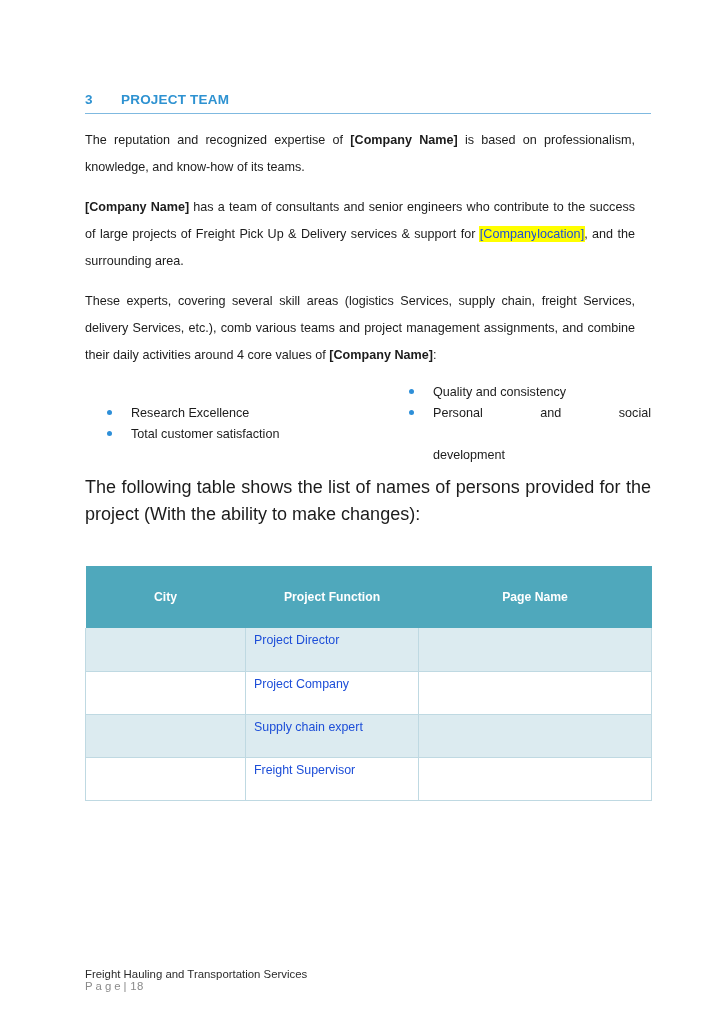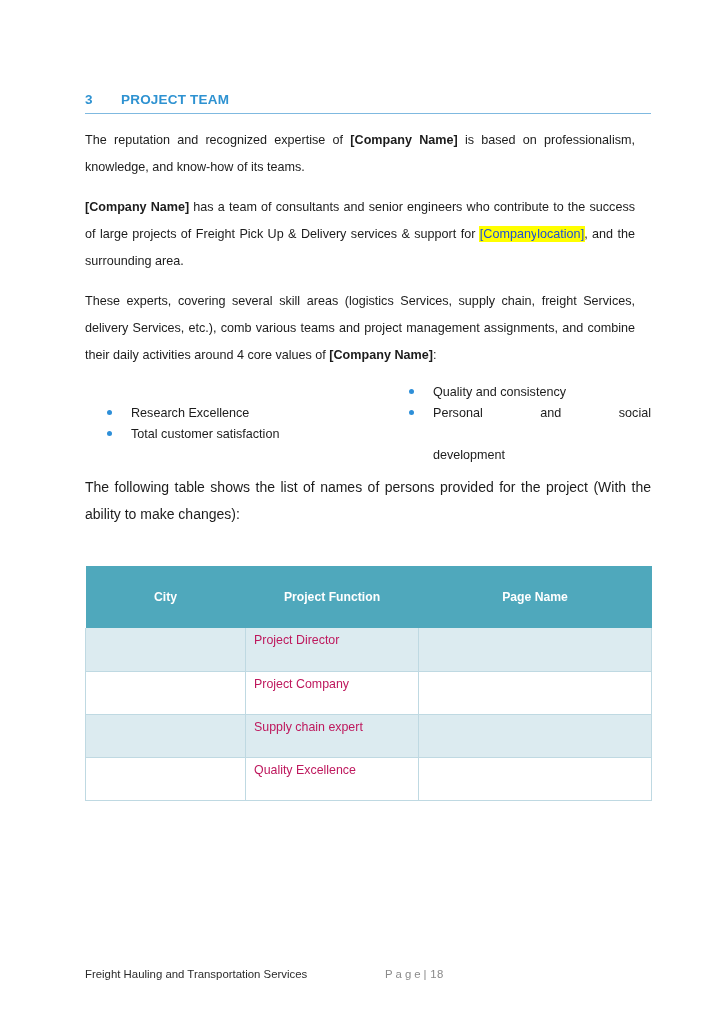--- a/index.html
+++ b/index.html
@@ -118,21 +118,21 @@
     text-align: justify;
   }
   ul.blist li.justified .txt > span.jline:after {
     content: "";
     display: inline-block;
     width: 100%;
   }
 
   p.after-bullets {
     margin: 8px 0 13px 0;
-    font-size: 14px;
+    font-size: 18px;
     line-height: 27px;
     text-align: justify;
     color: #1c1c1c;
   }
 
   
   .tbl-wrap {
     margin-top: 38px;
   }
   table.team {
@@ -151,21 +151,21 @@
     height: 30px;
     text-align: center;
     vertical-align: middle;
     border: none;
     padding: 16px;
   }
   table.team tbody td {
     height: 43px;
     vertical-align: top;
     font-size: 12.4px;
-    color: #be185d;
+    color: #1d4ed8;
     padding: 5px 8px 0 8px;
     border-right: 1px solid #bfd9e2;
     border-bottom: 1px solid #bfd9e2;
     box-sizing: border-box;
   }
   table.team tbody td.first {
     border-left: 1px solid #bfd9e2;
   }
   table.team tbody tr.band td {
     background: #dcebf0;
@@ -176,20 +176,21 @@
 
   
   .footer {
     position: absolute;
     left: 85px;
     top: 968px;
     width: 566px;
     display: flex;
     align-items: baseline;
     font-size: 11.4px;
+    flex-direction: column;
   }
   .footer .fleft {
     color: #2b2b2b;
     width: 300px;
   }
   .footer .fright {
     color: #8a8a8a;
     letter-spacing: 0.3px;
   }
   .footer .fright .pword {
@@ -268,21 +269,21 @@
             <td>Project Company</td>
             <td></td>
           </tr>
           <tr class="band">
             <td class="first"></td>
             <td>Supply chain expert</td>
             <td></td>
           </tr>
           <tr class="plain">
             <td class="first"></td>
-            <td>Quality Excellence</td>
+            <td>Freight Supervisor</td>
             <td></td>
           </tr>
         </tbody>
       </table>
     </div>
 
   </div>
 
   <div class="footer">
     <span class="fleft">Freight Hauling and Transportation Services</span>

